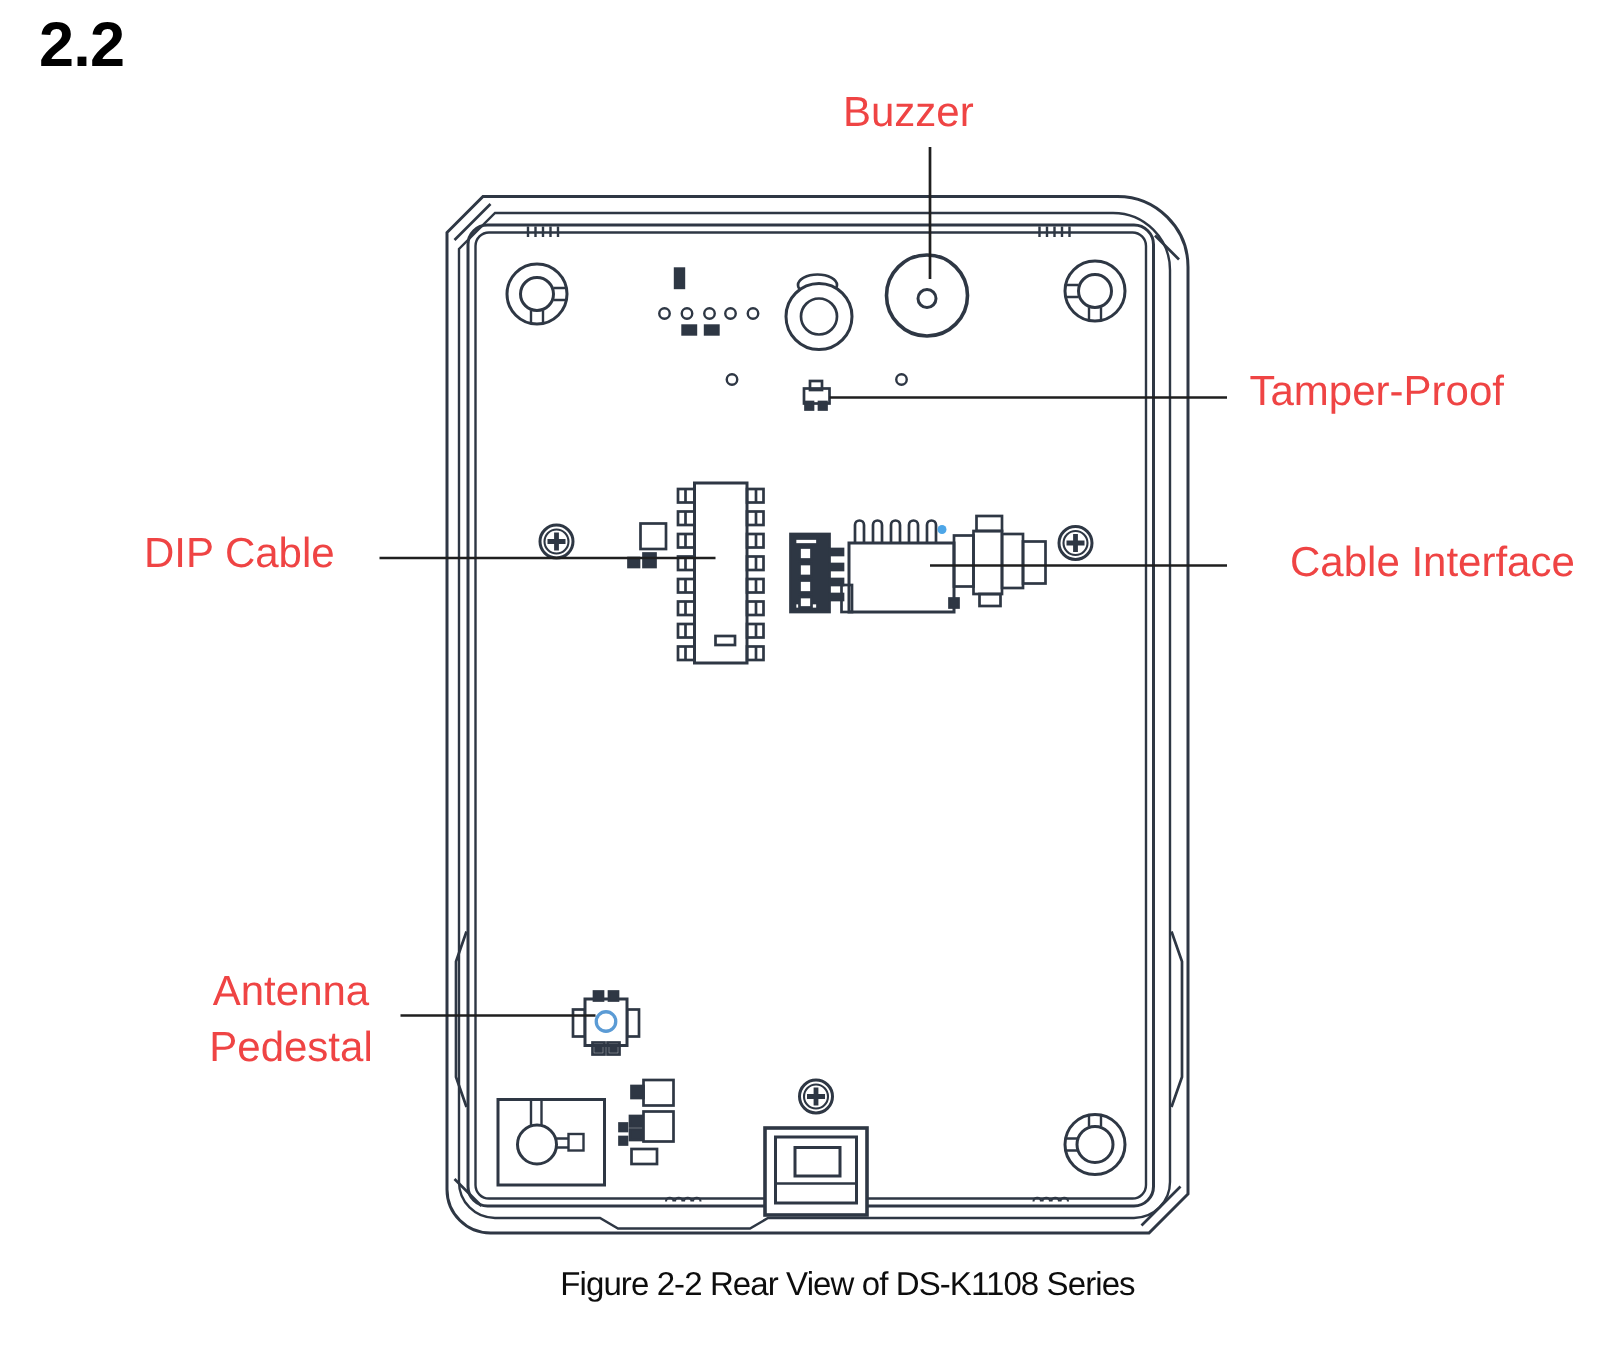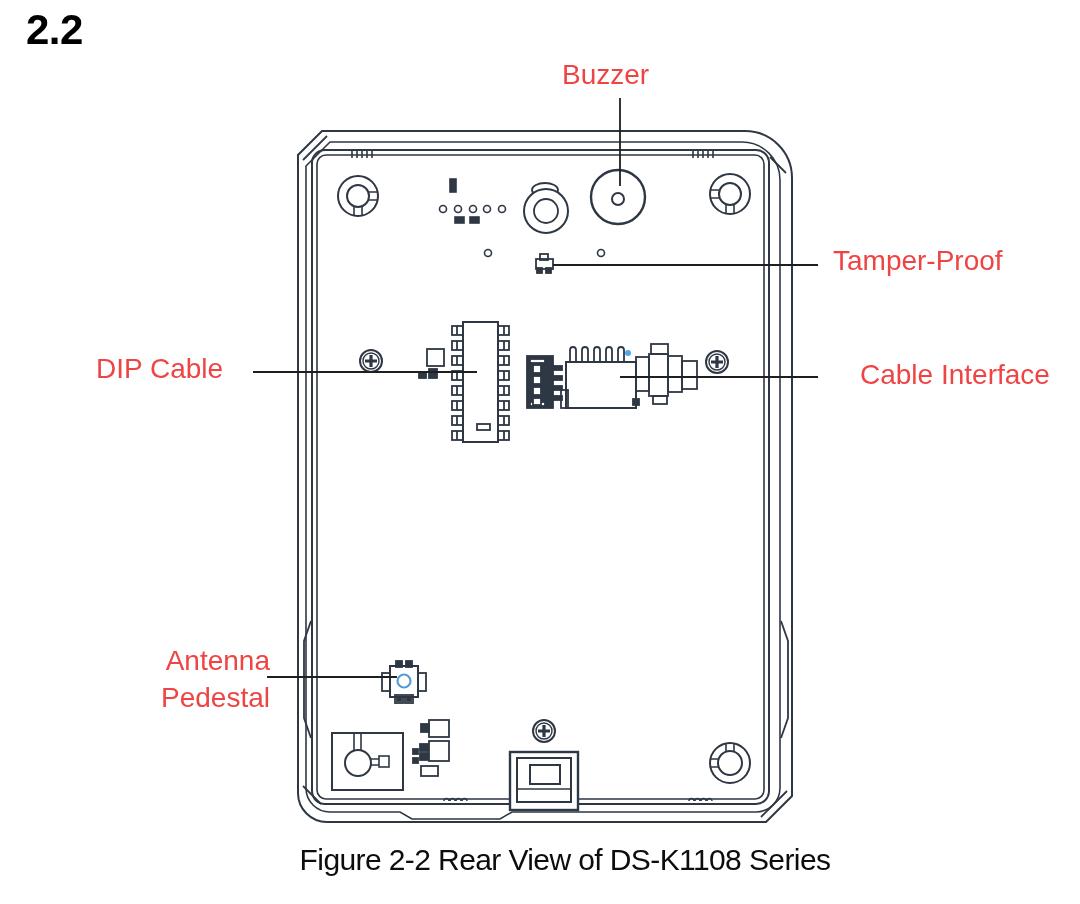--- a/index.html
+++ b/index.html
@@ -13,25 +13,25 @@
     left:26px;top:6px;display:flex;gap:54px;
     font-size:42px;font-weight:bold;letter-spacing:-0.5px;
   }
   .callout{
     font-size:28px;line-height:30px;color:#ef4444;white-space:nowrap;
   }
   #label-buzzer{left:562px;top:60px;}
   #label-tamper{left:833px;top:246px;}
   #label-dip{left:96px;top:354px;}
   #label-cable{left:833px;top:360px;margin-left:27px;}
-  #label-antenna{left:118px;top:642px;width:152px;text-align:right;
+  #label-antenna{left:118px;top:642px;width:152px;text-align:center;
     white-space:normal;line-height:37px;}
   #caption{
     left:160px;top:843px;width:810px;text-align:center;
-    font-size:30px;letter-spacing:-0.6px;color:#0d0d0d;
+    font-size:22px;letter-spacing:-0.6px;color:#0d0d0d;
   }
 </style>
 </head>
 <body>
 
 <div id="page">
 
   <svg id="diagram-svg" width="1080" height="904" viewBox="0 0 1080 904" fill="none" stroke="#2e3744" stroke-width="1.8">
 
     <g>

